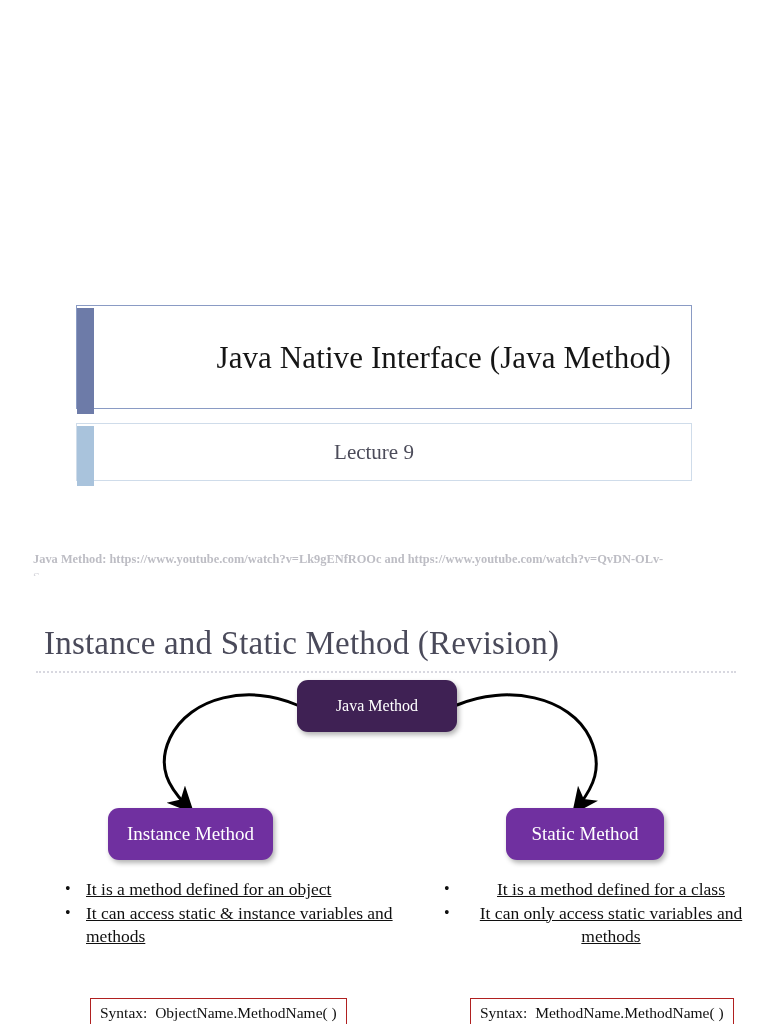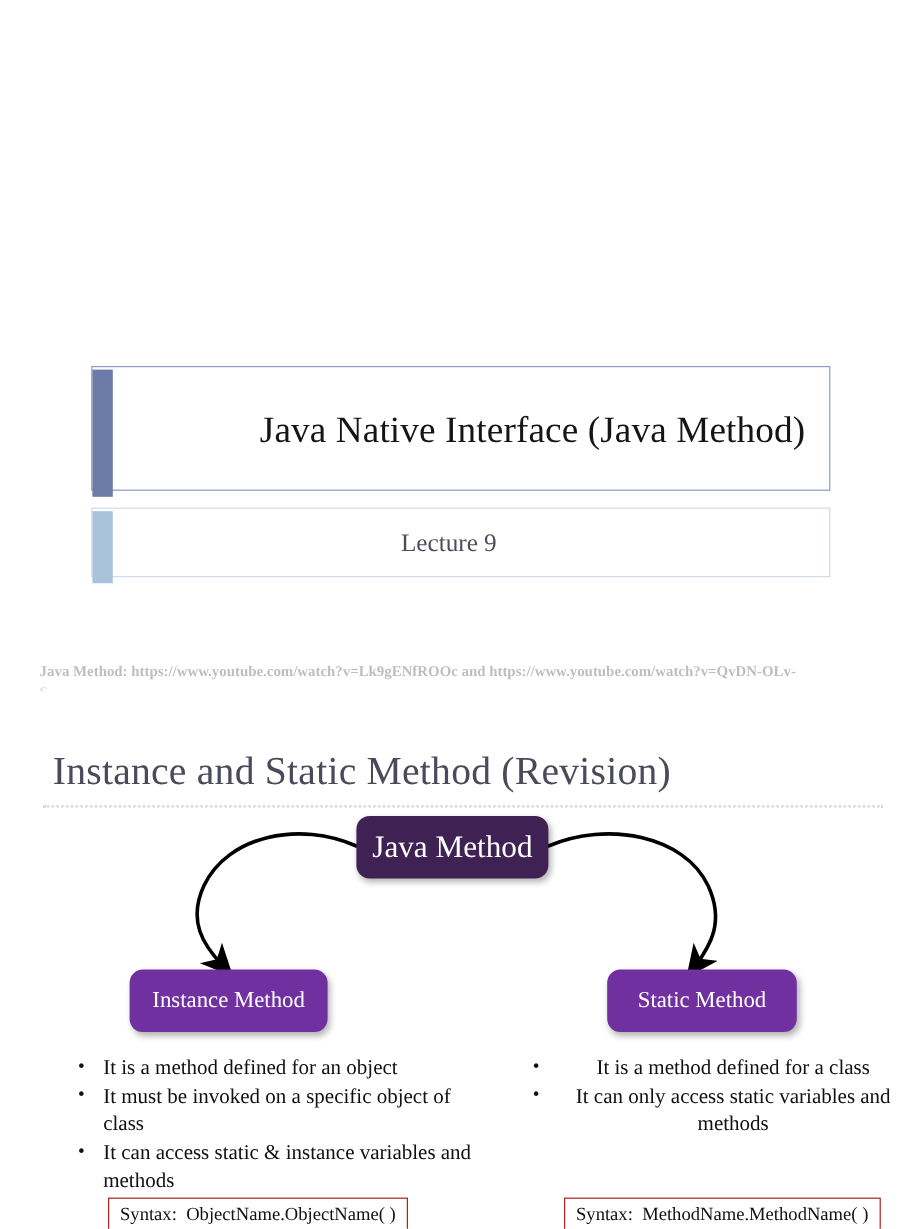--- a/index.html
+++ b/index.html
@@ -155,21 +155,21 @@
     color: #ffffff;
     box-shadow: 2px 3px 5px rgba(0,0,0,0.30);
     z-index: 3;
   }
   .node-root {
     left: 297px;
     top: 0px;
     width: 160px;
     height: 52px;
     background: #3f2154;
-    font-size: 26px;
+    font-size: 16px;
   }
   .node-left {
     left: 108px;
     top: 128px;
     width: 165px;
     height: 52px;
     background: #7030a0;
     font-size: 19px;
   }
   .node-right {
@@ -202,20 +202,21 @@
     padding: 0;
     list-style: none;
   }
   .blist li {
     position: relative;
     padding-left: 28px;
     font-size: 17.5px;
     line-height: 23.5px;
     color: #101010;
     margin-bottom: 0px;
+    text-decoration: underline;
   }
   .blist li::before {
     content: "\2022";
     position: absolute;
     left: 7px;
     top: -1px;
     font-size: 16px;
     color: #101010;
   }
   .blist li u {
@@ -282,28 +283,27 @@
     </div>
 
     <div class="node node-left">
       <span>Instance Method</span>
     </div>
   </div>
 
   <div class="col col-left">
     <ul class="blist">
       <li>It is a method defined for an object</li>
-      <li>It must be invoked on a specific object of class</li>
       <li>It can access static &amp; instance variables and methods</li>
     </ul>
   </div>
 
   <div class="syntax-box syntax-left">
     <span>Syntax:</span>
-    &nbsp;<span>ObjectName.ObjectName( )</span>
+    &nbsp;<span>ObjectName.MethodName( )</span>
   </div>
 
   <div class="col col-right">
     <ul class="blist">
       <li>
         <span>It is a method defined for a class</span>
       </li>
       <li>
         <span>It can only access static variables and methods</span>
       </li>

